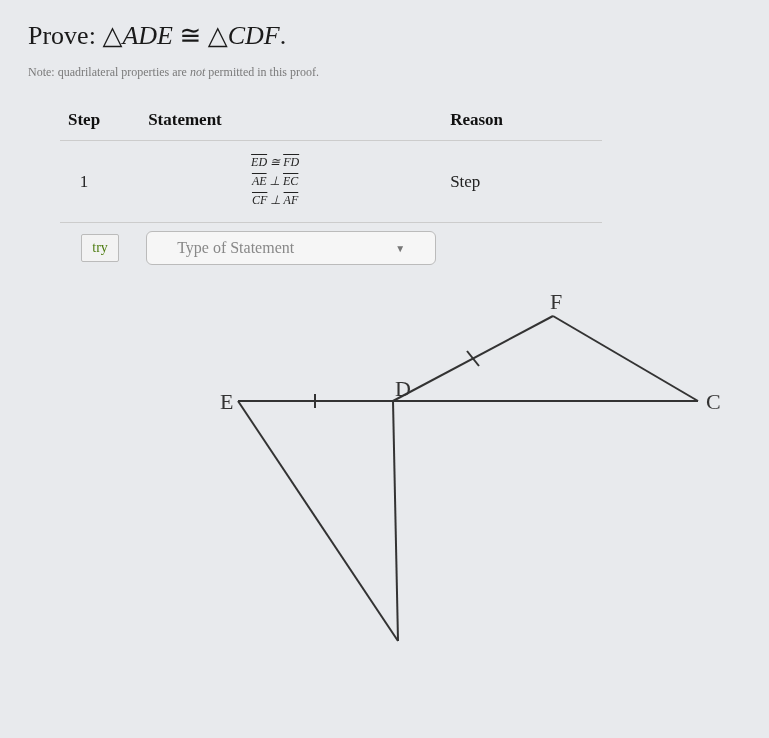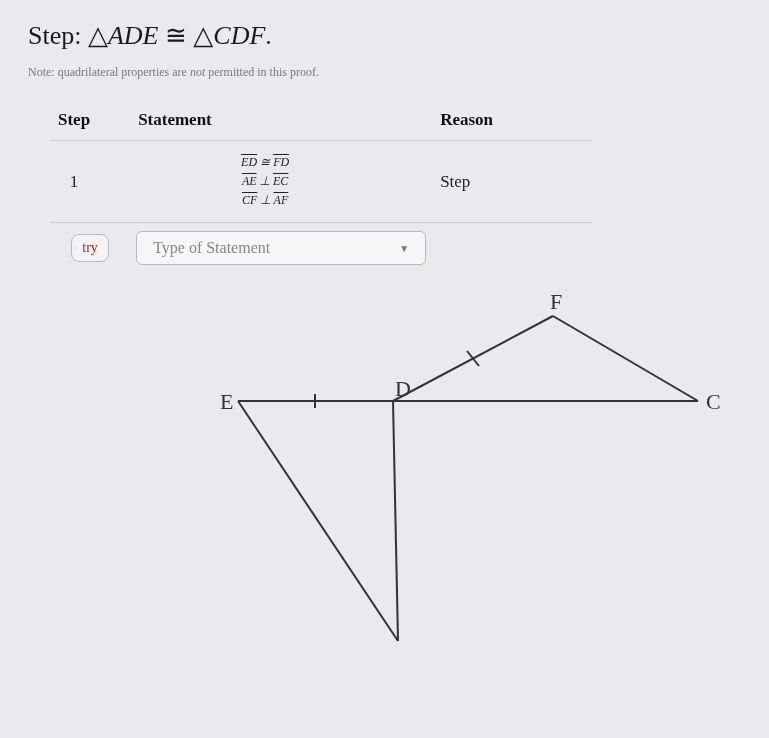--- a/index.html
+++ b/index.html
@@ -19,21 +19,21 @@
   font-family: Georgia, serif;
 }
 .italic { font-style: italic; }
 .note-line {
   font-size: 12px;
   color: #7a7a7a;
   margin-bottom: 22px;
 }
 .proof-table {
   border-collapse: collapse;
-  margin-left: 22px;
+  margin-left: 32px;
   font-size: 17px;
 }
 .proof-table th {
   text-align: left;
   font-weight: bold;
   font-family: Georgia, serif;
   padding: 8px 40px 10px 8px;
   border-bottom: 1px solid #ccc;
   color: #111;
 }
@@ -48,35 +48,35 @@
 .stmt-col { width: 280px; text-align: center; }
 .reason-col { width: 160px; text-align: left; }
 .overline {
   text-decoration: overline;
   text-decoration-thickness: 1px;
 }
 .math-line { display: block; margin: 4px 0; font-style: italic; font-family: 'Times New Roman', serif; font-size: 12px;}
 .try-btn {
   display: inline-block;
   border: 1px solid #bbb;
-  border-radius: 8px;
+  border-radius: 2px;
   padding: 5px 10px;
   font-size: 14px;
   background: #f3f3f3;
-  color: #b91c1c;
+  color: #4d7c0f;
   cursor: pointer;
   font-family: Georgia, serif;
 }
 .type-select {
   display: inline-flex;
   align-items: center;
   justify-content: space-between;
   border: 1px solid #bbb;
   border-radius: 6px;
-  padding: 7px 16px;
+  padding: 7px 30px;
   width: 290px;
   font-size: 16px;
   color: #888;
   background: #f6f6f6;
   cursor: pointer;
   font-family: Georgia, serif;
 }
 .type-select .caret {
   font-size: 10px;
   color: #777;
@@ -85,21 +85,21 @@
 .diagram-wrap {
   position: relative;
   margin-top: 18px;
 }
 svg { display: block; }
 </style>
 </head>
 <body>
 
 <div class="prove-line">
-  <span>Step: </span>
+  <span>Prove: </span>
   <span>△</span><span class="italic">ADE</span>
   <span> ≅ </span>
   <span>△</span><span class="italic">CDF</span><span>.</span>
 </div>
 
 <div class="note-line">
   <span>Note: quadrilateral properties are </span><span style="font-style:italic">not</span><span> permitted in this proof.</span>
 </div>
 
 <table class="proof-table">

